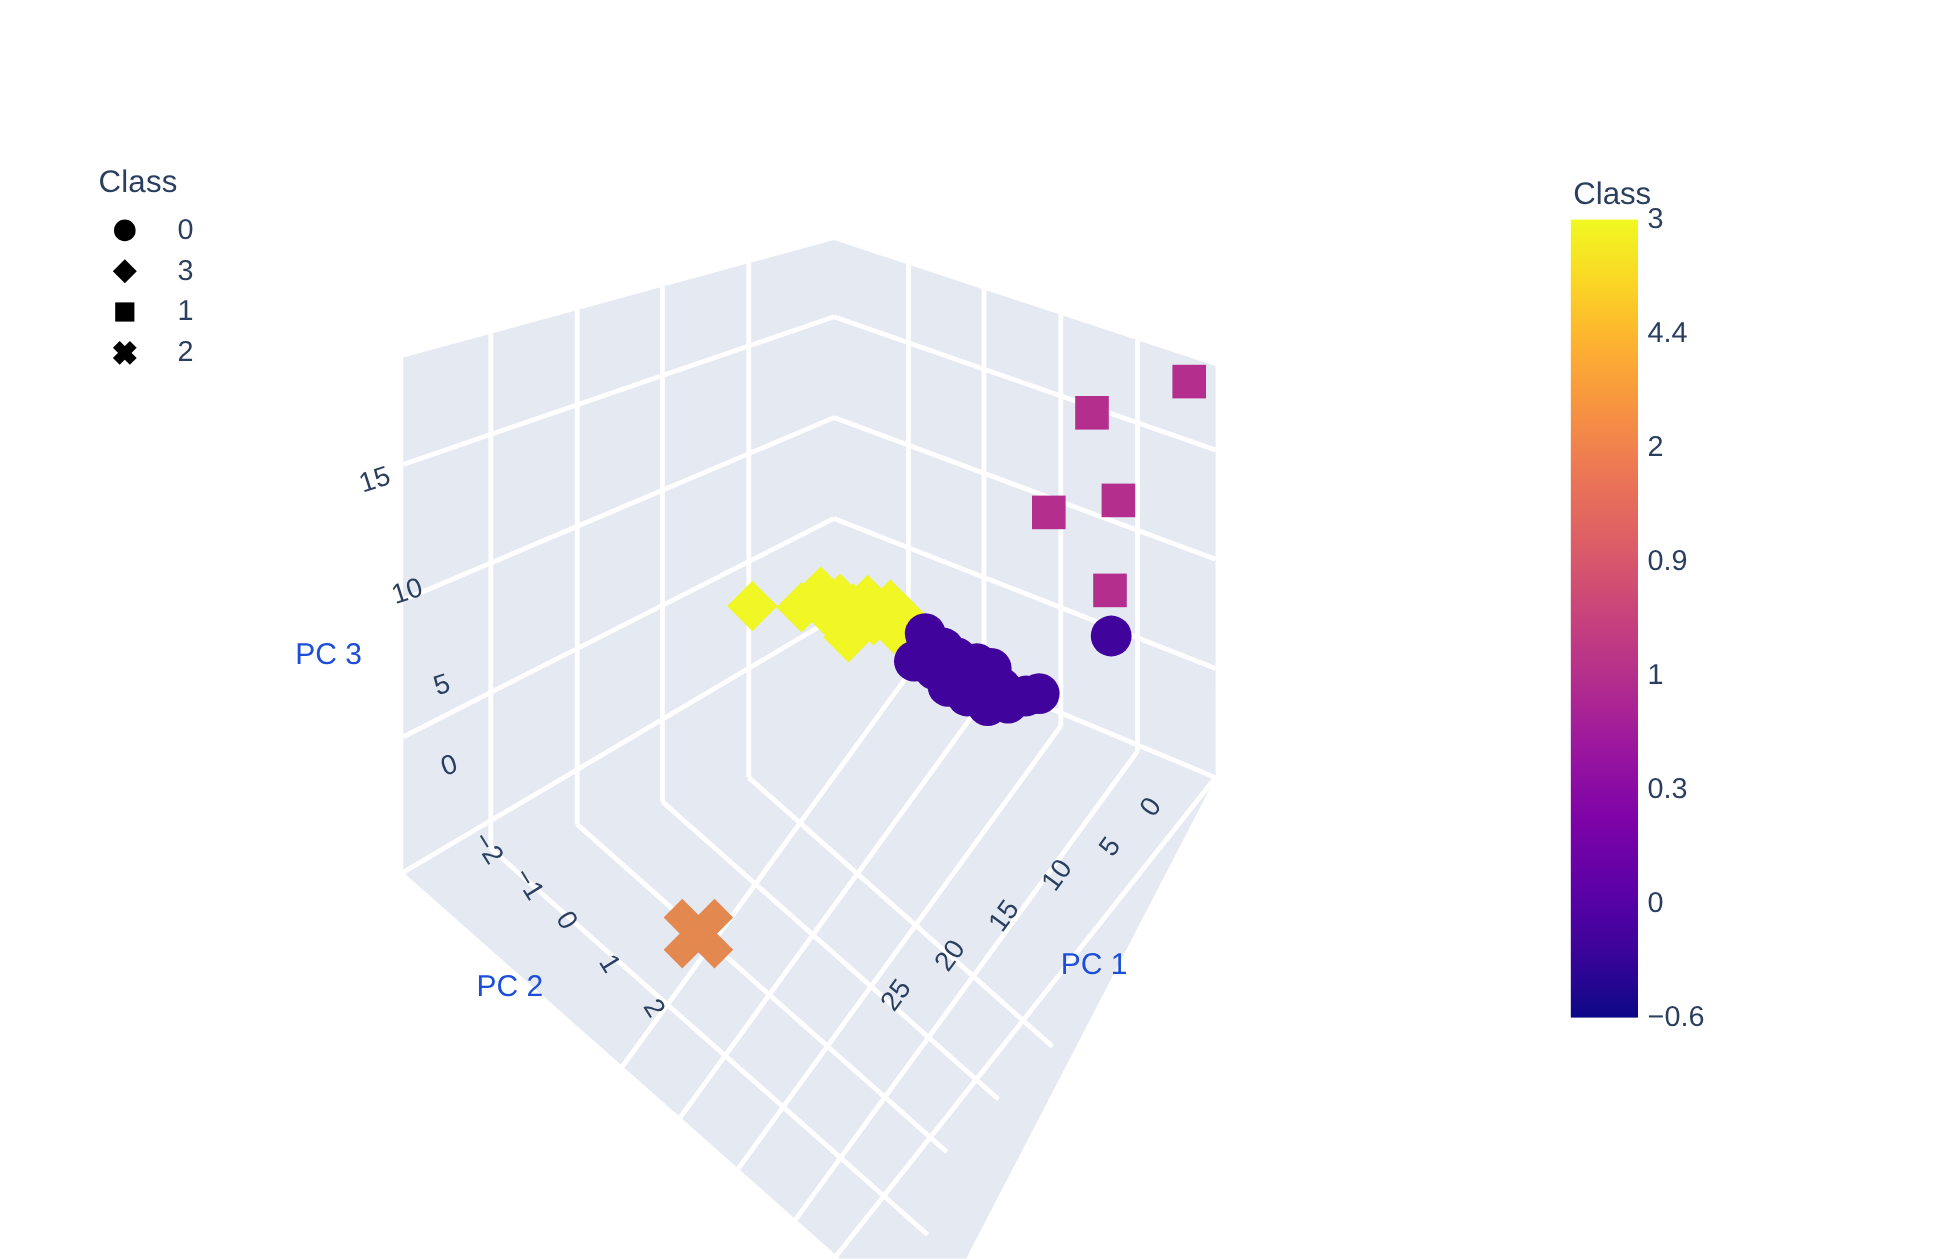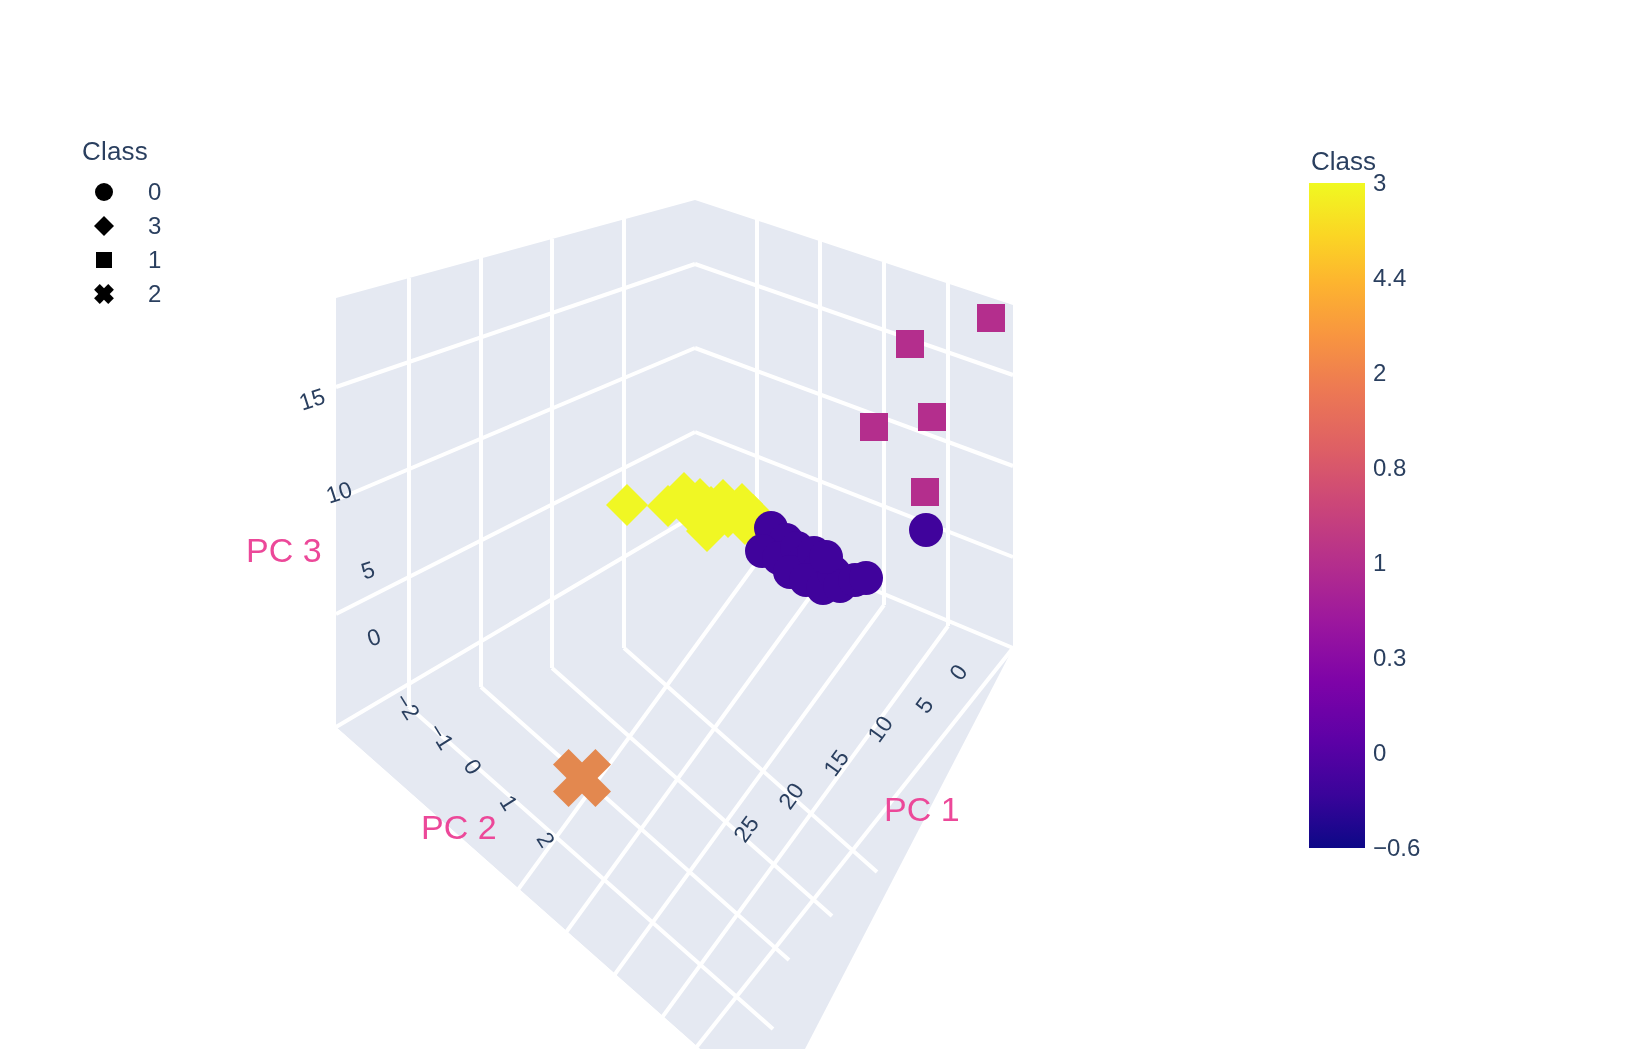--- a/index.html
+++ b/index.html
@@ -41,21 +41,21 @@
       #f89540 77%,
       #fdb42f 85%,
       #fbd524 92%,
       #f0f921 100%);
   }
   .cbar-ticks{position:absolute;left:64px;top:0;width:120px;height:665px;}
   .cbar-tick{position:absolute;left:0;font-size:24px;color:#2a3f5f;transform:translateY(-50%);white-space:nowrap;}
 
   
   .lbl{position:absolute;font-size:23px;color:#2a3f5f;white-space:nowrap;transform-origin:left center;}
-  .axtitle{position:absolute;font-size:34px;color:#ec4899;white-space:nowrap;}
+  .axtitle{position:absolute;font-size:25px;color:#1d4ed8;white-space:nowrap;}
 </style>
 </head>
 <body>
 
 <div class="plot-root">
 
   <svg class="scene" viewBox="0 0 1626 1049">
     <defs>
       <clipPath id="clipAll">
           <rect x="0" y="0" width="1626" height="1049"></rect>
@@ -177,21 +177,21 @@
   </div>
   <div class="axtitle" style="left:246px;top:531px;">PC 3</div>
 
   <div>
     <div class="lbl" style="left:400px;top:682px;transform:rotate(58deg);">−2</div>
     <div class="lbl" style="left:434px;top:712px;transform:rotate(58deg);">−1</div>
     <div class="lbl" style="left:469px;top:748px;transform:rotate(58deg);">0</div>
     <div class="lbl" style="left:505px;top:784px;transform:rotate(58deg);">1</div>
     <div class="lbl" style="left:542px;top:821px;transform:rotate(58deg);">2</div>
   </div>
-  <div class="axtitle" style="left:421px;top:808px;">PC 2</div>
+  <div class="axtitle" style="left:397px;top:808px;">PC 2</div>
 
   <div>
     <div class="lbl" style="left:955px;top:664px;transform:rotate(-54deg);">0</div>
     <div class="lbl" style="left:921px;top:697px;transform:rotate(-54deg);">5</div>
     <div class="lbl" style="left:873px;top:726px;transform:rotate(-54deg);">10</div>
     <div class="lbl" style="left:829px;top:760px;transform:rotate(-54deg);">15</div>
     <div class="lbl" style="left:784px;top:793px;transform:rotate(-54deg);">20</div>
     <div class="lbl" style="left:739px;top:826px;transform:rotate(-54deg);">25</div>
   </div>
   <div class="axtitle" style="left:884px;top:790px;">PC 1</div>
@@ -240,21 +240,21 @@
   </div>
 
   <div class="cbar-wrap">
     <div class="cbar-title">Class</div>
     <div class="cbar-body">
       <div class="cbar-grad"></div>
       <div class="cbar-ticks">
         <span class="cbar-tick" style="top:0px;">3</span>
         <span class="cbar-tick" style="top:95px;">4.4</span>
         <span class="cbar-tick" style="top:190px;">2</span>
-        <span class="cbar-tick" style="top:285px;">0.8</span>
+        <span class="cbar-tick" style="top:285px;">0.9</span>
         <span class="cbar-tick" style="top:380px;">1</span>
         <span class="cbar-tick" style="top:475px;">0.3</span>
         <span class="cbar-tick" style="top:570px;">0</span>
         <span class="cbar-tick" style="top:665px;">−0.6</span>
       </div>
     </div>
   </div>
 
 </div>
 

